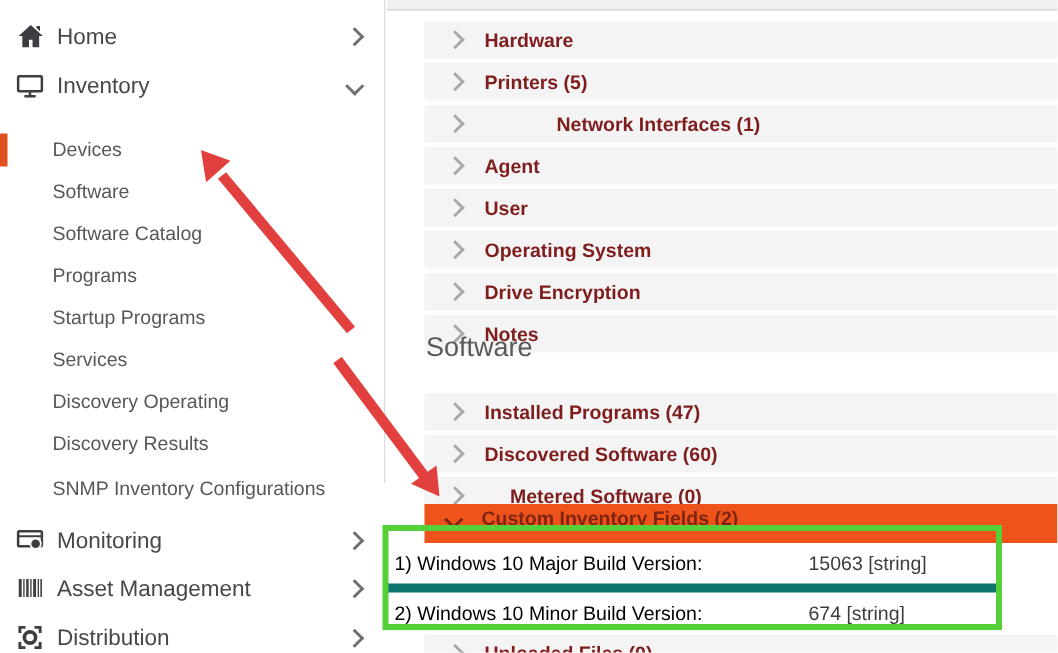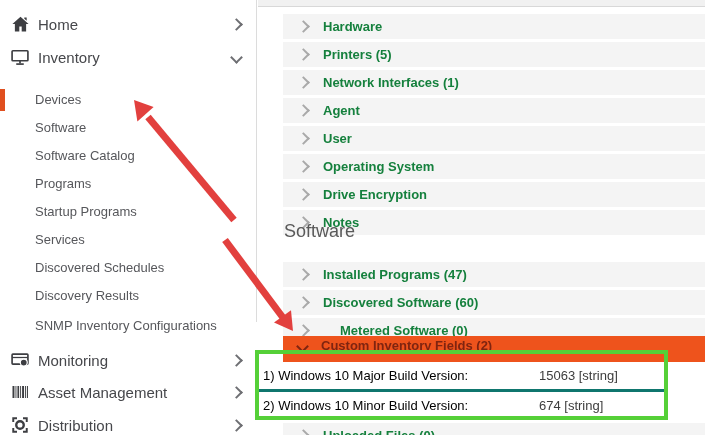--- a/index.html
+++ b/index.html
@@ -18,28 +18,28 @@
   .chev.down{transform:rotate(45deg);}
   .nav-main .chev{position:absolute;right:15px;top:8px;}
   .subitem{position:absolute;left:35px;height:20px;line-height:20px;font-size:13px;color:#56575b;cursor:pointer;white-space:nowrap;}
   .active-marker{position:absolute;left:0;top:89px;width:5px;height:22px;background:#e04f1f;}
   .ico svg{display:block;}
   
   .main{position:absolute;left:257px;top:0;width:448px;height:435px;background:#fff;}
   .topstrip{position:absolute;left:1px;top:0;width:447px;height:6px;background:#f1f1f1;border-bottom:1px solid #d8d8d8;}
   .secrow{position:absolute;left:26px;width:422px;height:25px;background:#f4f4f4;display:flex;align-items:center;cursor:pointer;}
   .secrow .chev{margin-left:16px;border-color:#a9a9a9;}
-  .secrow .lbl{margin-left:15px;font-size:13px;font-weight:700;color:#15803d;white-space:nowrap;}
+  .secrow .lbl{margin-left:15px;font-size:13px;font-weight:700;color:#7f1d1d;white-space:nowrap;}
   .heading{position:absolute;left:27px;top:221px;font-size:18px;font-weight:400;color:#595959;}
   .orangerow{position:absolute;left:26px;top:336px;width:422px;height:26px;background:#ee531c;display:flex;align-items:center;cursor:pointer;}
   .orangerow .chev{margin-left:15px;margin-top:-6px;border-color:#7f2410;}
   .orangerow .lbl{margin-left:14px;margin-top:-8px;font-size:13px;font-weight:700;color:#7f2410;white-space:nowrap;}
   .fieldrow{position:absolute;left:1px;width:410px;background:#fff;}
   .fieldrow.r1{top:362px;height:27px;line-height:27px;}
-  .fieldrow.r2{top:389px;height:28px;line-height:28px;border-top:3px solid #0f766e;}
+  .fieldrow.r2{top:389px;height:28px;line-height:28px;border-top:6px solid #0f766e;}
   .fieldrow .flabel{position:absolute;left:5px;font-size:13px;color:#000000;white-space:nowrap;}
   .fieldrow .fvalue{position:absolute;left:281px;font-size:13px;color:#3d3d3d;white-space:nowrap;}
   .uploadrow{top:423px;}
   
   .green-box{position:absolute;left:255px;top:350px;width:413px;height:70px;border:4px solid #55d038;box-sizing:border-box;z-index:40;pointer-events:none;}
   .arrows{position:absolute;left:0;top:0;width:705px;height:435px;z-index:50;pointer-events:none;}
 </style>
 </head>
 <body>
 
@@ -68,21 +68,21 @@
     <span class="lbl">Inventory</span>
     <span class="chev down"></span>
   </div>
 
   <div class="subitem" style="top:90px;">Devices</div>
   <div class="subitem" style="top:118px;">Software</div>
   <div class="subitem" style="top:146px;">Software Catalog</div>
   <div class="subitem" style="top:174px;">Programs</div>
   <div class="subitem" style="top:202px;">Startup Programs</div>
   <div class="subitem" style="top:230px;">Services</div>
-  <div class="subitem" style="top:258px;">Discovered Schedules</div>
+  <div class="subitem" style="top:258px;">Discovery Operating</div>
   <div class="subitem" style="top:286px;">Discovery Results</div>
   <div class="subitem" style="top:316px;">SNMP Inventory Configurations</div>
 
   <div class="nav-main" style="top:348px;">
     <span class="ico">
       <svg width="20" height="20" viewBox="0 0 24 24">
           <rect x="2.5" y="5" width="19" height="12" rx="1" fill="none" stroke="#3d3e42" stroke-width="2"></rect>
           <path d="M2.5 9h19" stroke="#3d3e42" stroke-width="1.5"></path>
           <circle cx="16.5" cy="15" r="4.2" fill="#3d3e42" stroke="#ffffff" stroke-width="1.5"></circle>
         </svg>
@@ -123,21 +123,21 @@
   <div class="topstrip"></div>
 
   <div class="secrow" style="top:14px;">
       <span class="chev right"></span>
       <span class="lbl">Hardware</span>
     </div>
   <div class="secrow" style="top:42px;">
       <span class="chev right"></span>
       <span class="lbl">Printers (5)</span>
     </div>
-  <div class="secrow" style="top:70px;">
+  <div class="secrow" style="top:70px;gap:48px;">
       <span class="chev right"></span>
       <span class="lbl">Network Interfaces (1)</span>
     </div>
   <div class="secrow" style="top:98px;">
       <span class="chev right"></span>
       <span class="lbl">Agent</span>
     </div>
   <div class="secrow" style="top:126px;">
       <span class="chev right"></span>
       <span class="lbl">User</span>

